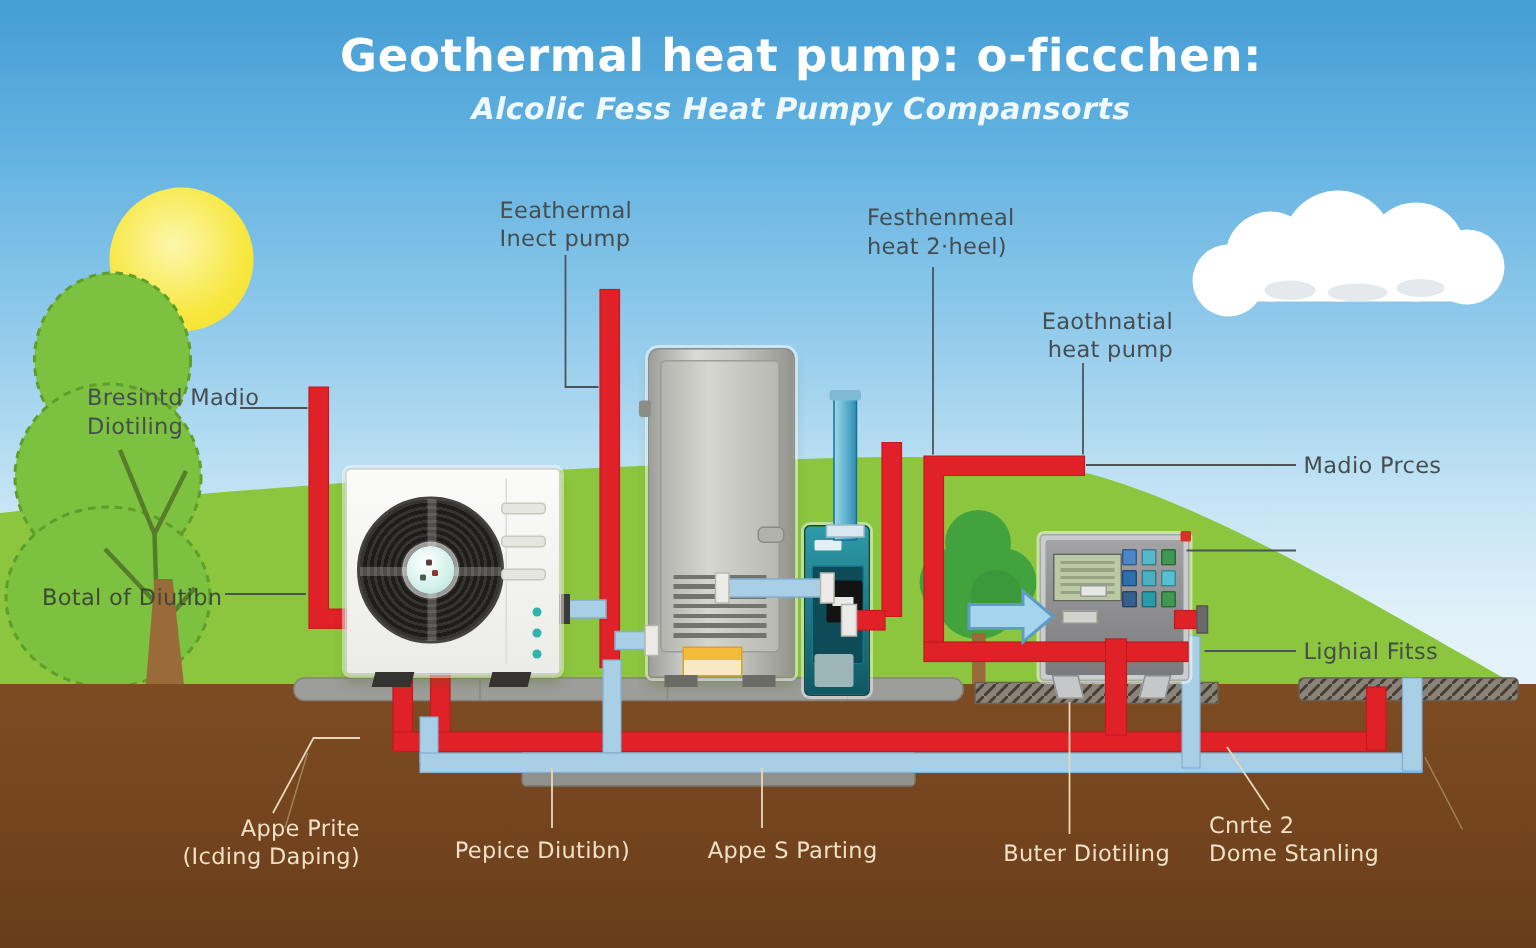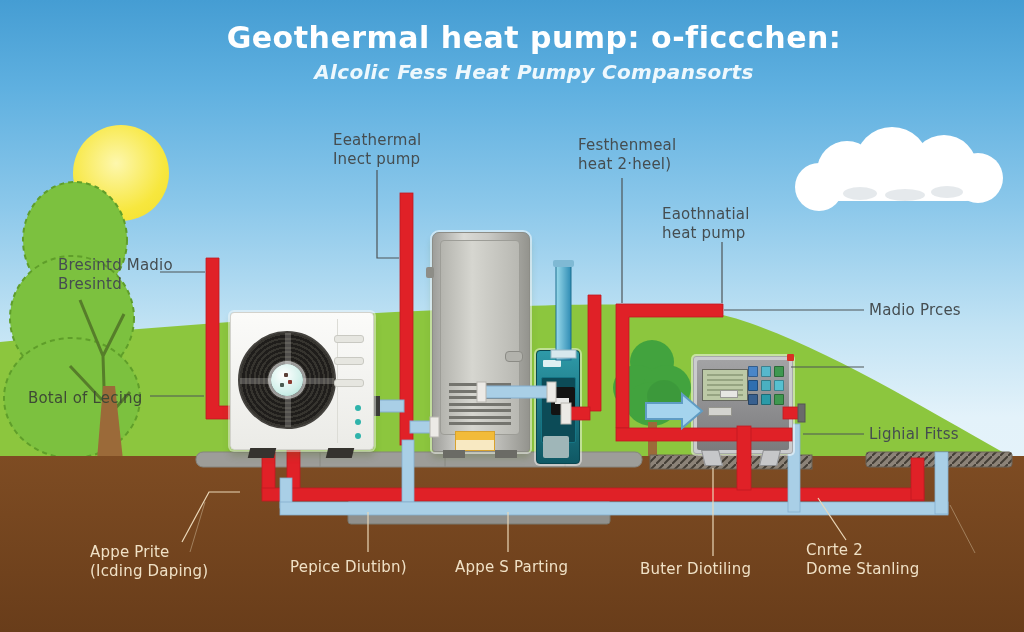--- a/index.html
+++ b/index.html
@@ -24,21 +24,21 @@
   .cloud .base{left:22px;top:40px;width:168px;height:34px;border-radius:18px;}
   .cloud .s1,.cloud .s2,.cloud .s3{background:#dfe4e7;border-radius:50%;opacity:.8;}
   .cloud .s1{left:50px;top:60px;width:34px;height:13px;}
   .cloud .s2{left:92px;top:62px;width:40px;height:12px;}
   .cloud .s3{left:138px;top:59px;width:32px;height:12px;}
   
   .lbl{position:absolute;font-size:15px;line-height:1.28;color:#454d50;z-index:6;letter-spacing:.2px;}
   .lbl span{display:block;}
   .lbl-green{color:#3e4a35;}
   .lbl-soil{color:#f0e1c6;}
-  .center{text-align:left;}
+  .center{text-align:right;}
   
   .equip{position:absolute;z-index:4;}
   
   .unit{left:230px;top:312px;width:142px;height:136px;border:1px solid #d2d2cc;border-radius:4px;
         background:linear-gradient(180deg,#fbfbf9,#ebebe7);box-shadow:0 0 0 2px rgba(255,255,255,.45),0 6px 7px rgba(70,100,25,.25);}
   .unit .seam{position:absolute;left:106px;top:6px;bottom:6px;width:1px;background:#dcdcd6;}
   .fan{position:absolute;left:7px;top:18px;width:94px;height:94px;border-radius:50%;
        background:repeating-radial-gradient(circle at 50% 50%,#36342f 0 2px,#1f1d1b 2px 4.5px);border:2px solid #45433f;}
   .fan .bar-v{position:absolute;left:45px;top:0;width:6px;height:100%;background:rgba(210,210,205,.28);}
   .fan .bar-h{position:absolute;top:45px;left:0;height:6px;width:100%;background:rgba(210,210,205,.28);}
@@ -291,36 +291,36 @@
       <path d="M182,542 L209,492 H240"></path>
       <path d="M368,552 V512"></path>
       <path d="M508,552 V512"></path>
       <path d="M713,556 V468"></path>
       <path d="M846,540 L818,498"></path>
     </g>
   </svg>
 
   <div class="lbl" style="left:58px;top:256px">
     <span>Bresintd Madio</span>
-    <span>Bresintd</span>
+    <span>Diotiling</span>
   </div>
   <div class="lbl" style="left:333px;top:131px">
     <span>Eeathermal</span>
     <span>Inect pump</span>
   </div>
   <div class="lbl" style="left:578px;top:136px">
     <span>Festhenmeal</span>
     <span>heat 2·heel)</span>
   </div>
   <div class="lbl center" style="left:662px;top:205px;width:120px">
     <span>Eaothnatial</span>
     <span>heat pump</span>
   </div>
   <div class="lbl lbl-green" style="left:28px;top:389px">
-    <span>Botal of Lecing</span>
+    <span>Botal of Diutibn</span>
   </div>
   <div class="lbl" style="left:869px;top:301px">
     <span>Madio Prces</span>
   </div>
   <div class="lbl" style="left:869px;top:425px">
     <span>Lighial Fitss</span>
   </div>
 
   <div class="lbl lbl-soil center" style="left:90px;top:543px;width:150px">
     <span>Appe Prite</span>

